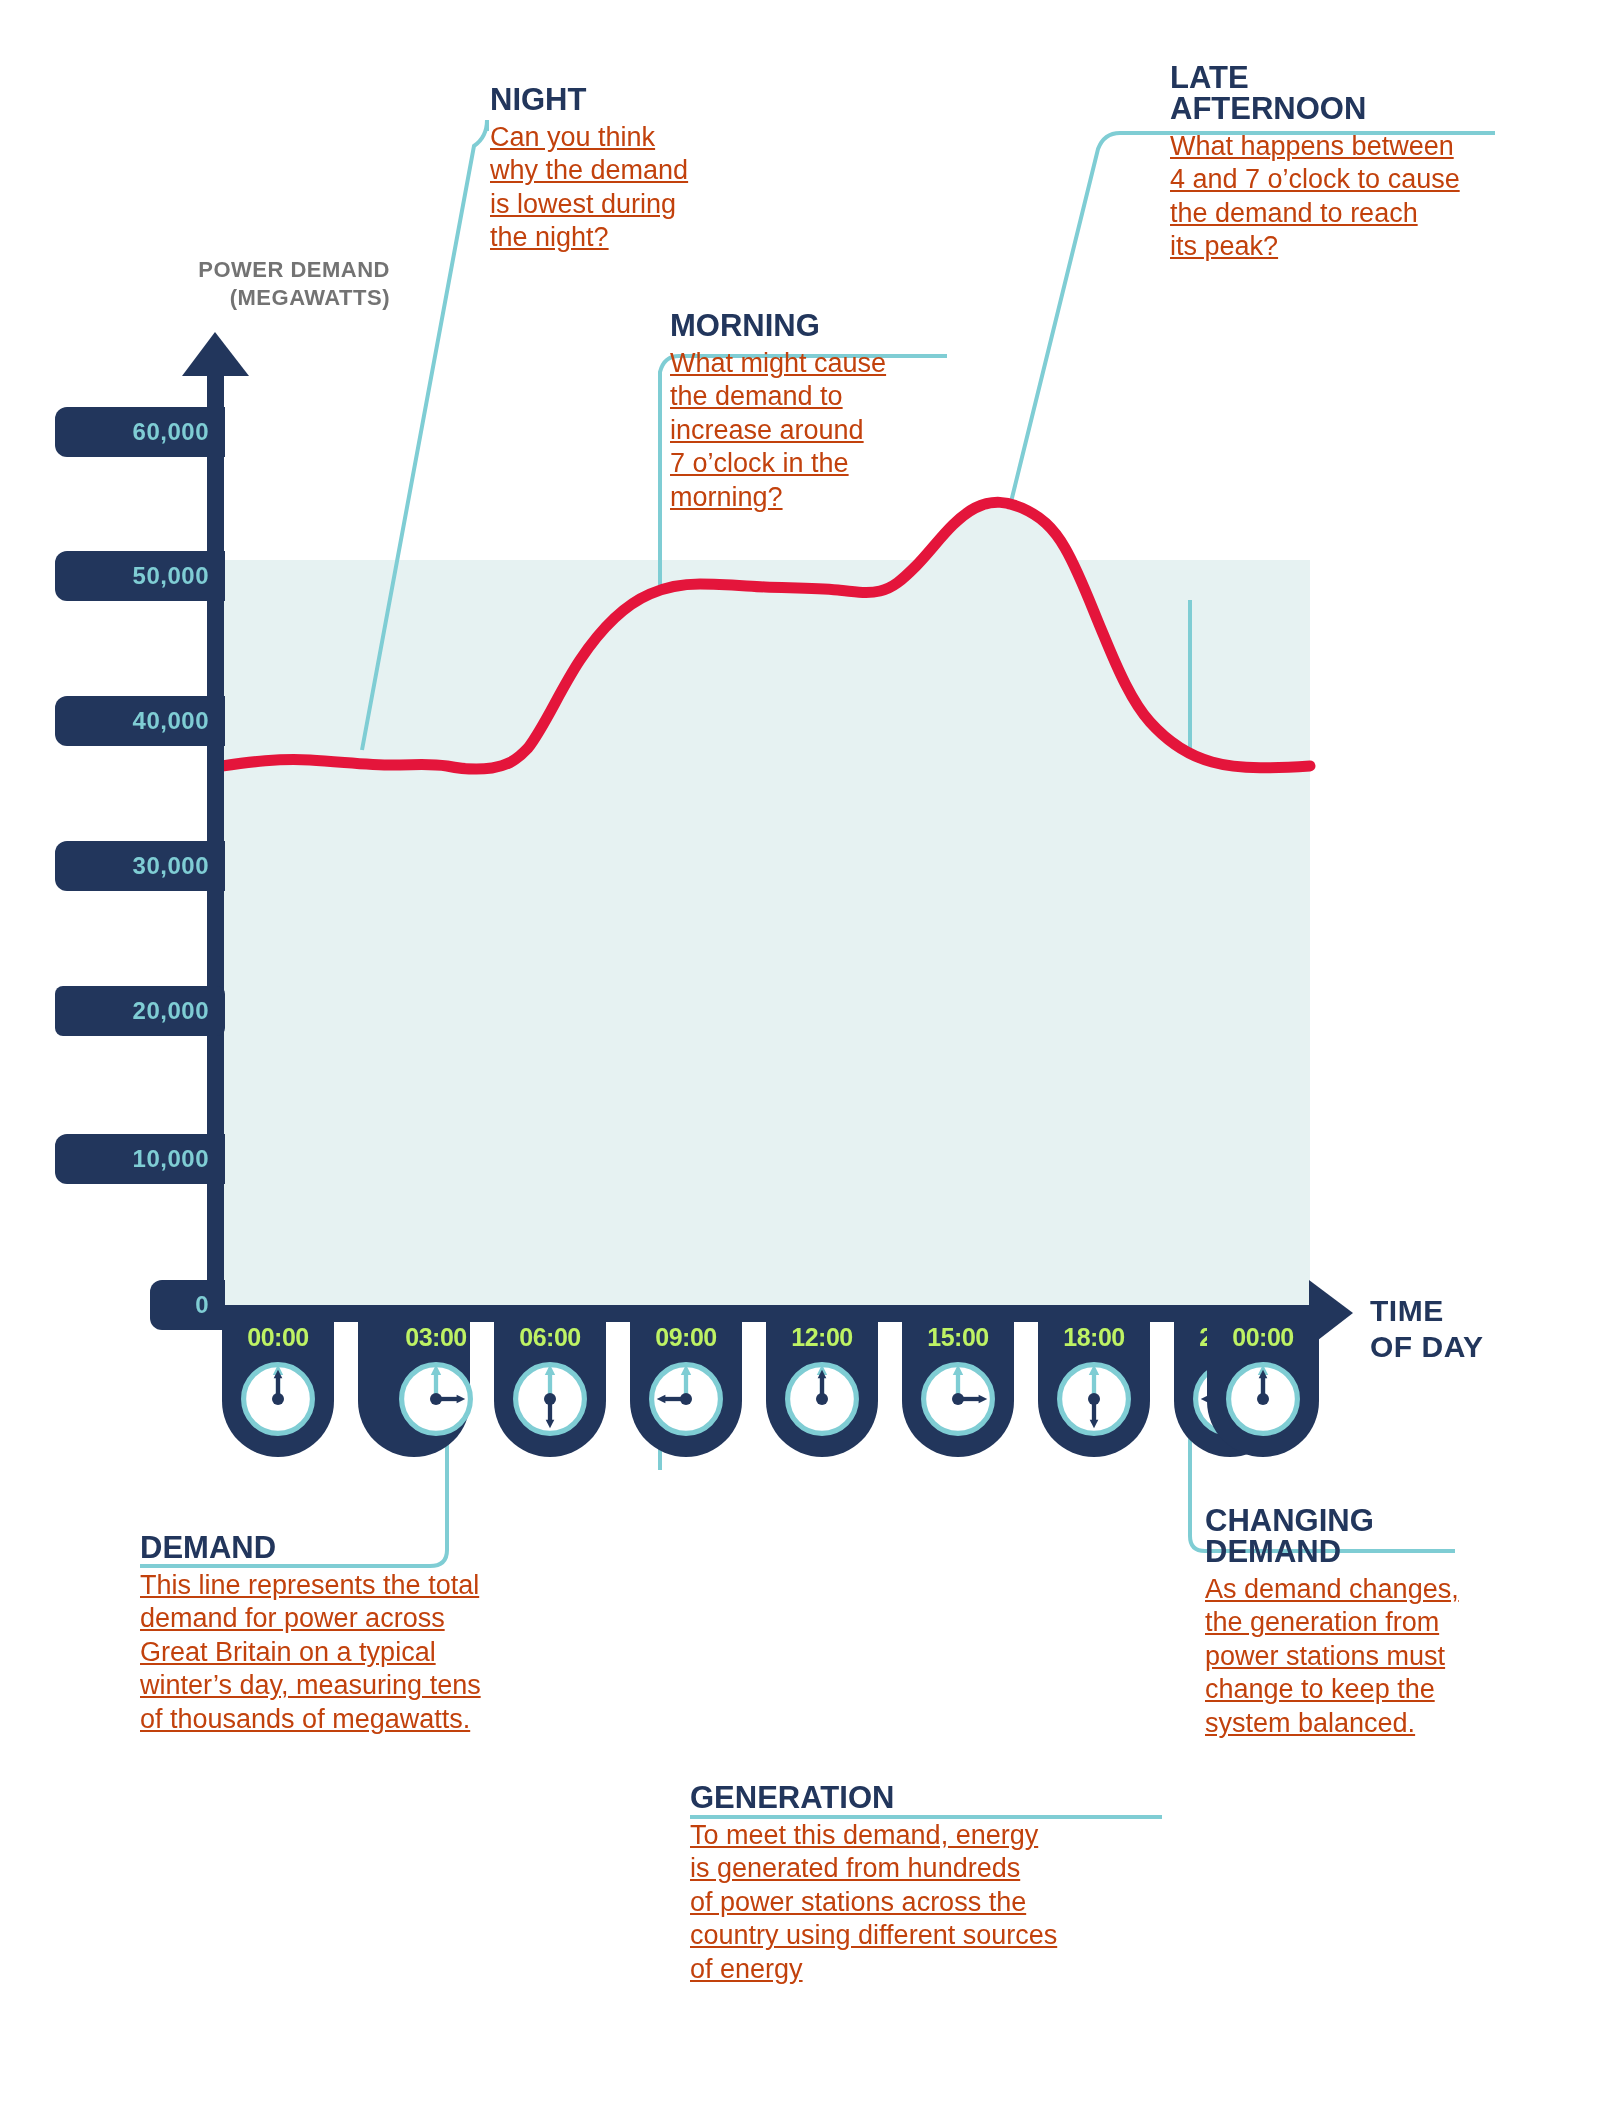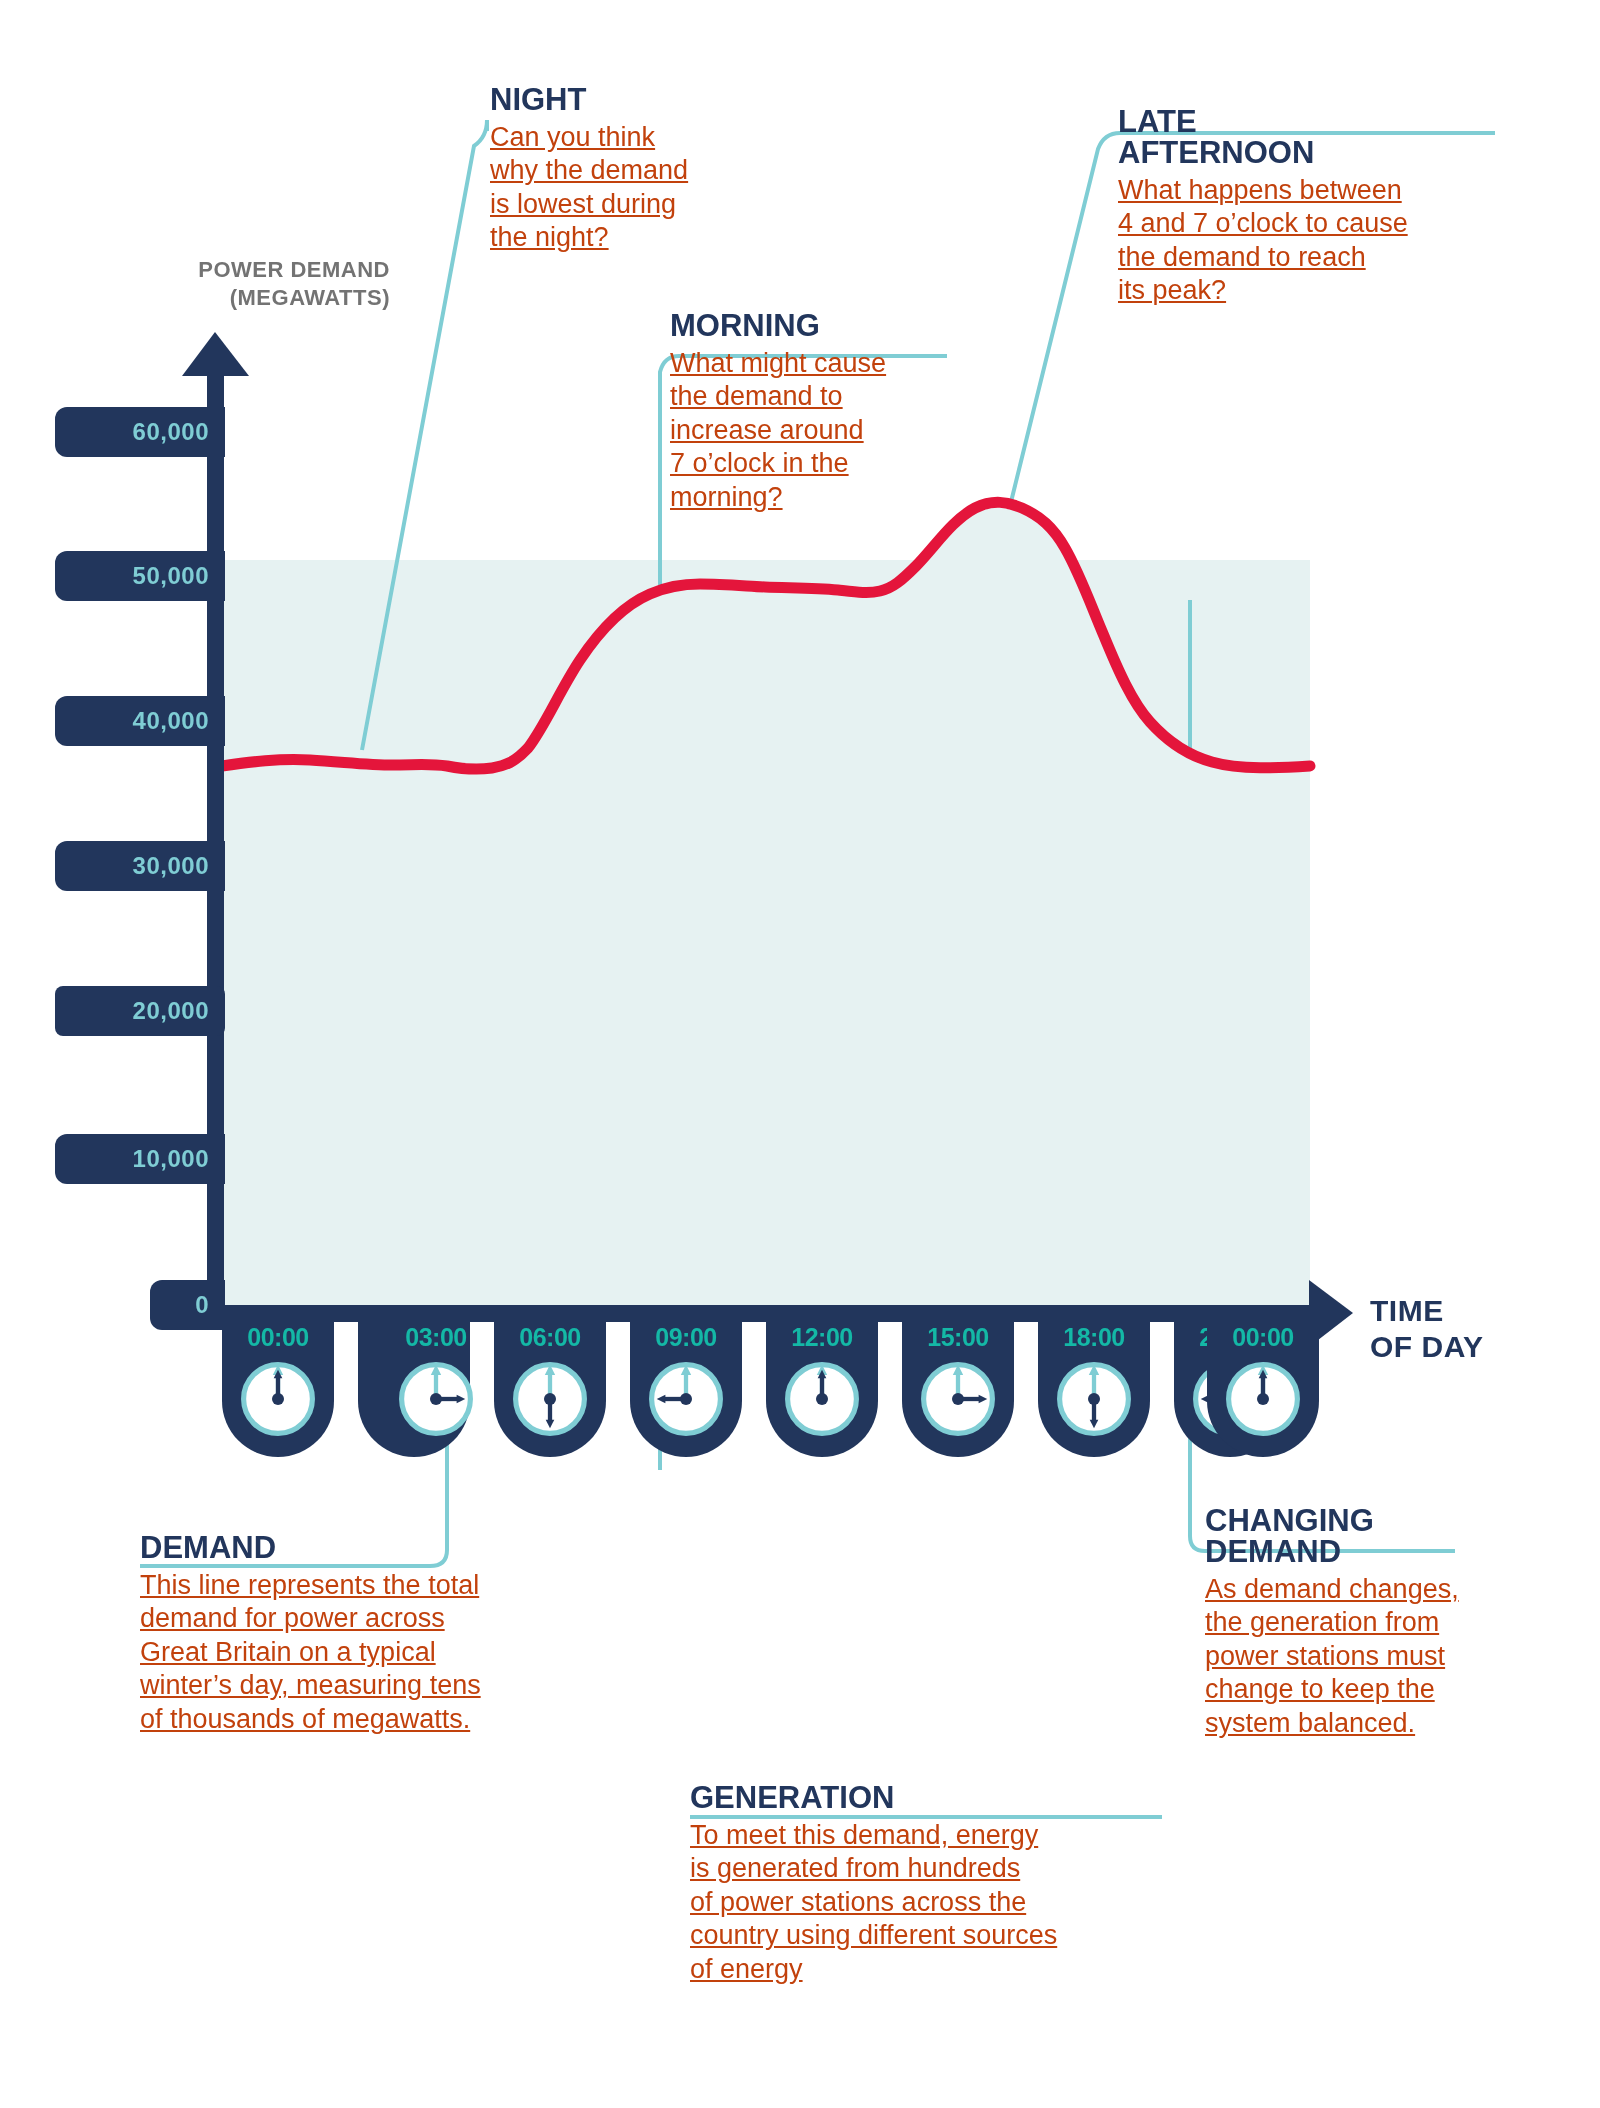--- a/index.html
+++ b/index.html
@@ -48,21 +48,21 @@
     width: 112px;
     background: #22365c;
     border-bottom-left-radius: 56px;
     border-bottom-right-radius: 56px;
     padding-top: 6px;
     display: flex;
     flex-direction: column;
     align-items: center;
   }
   .xtick .lbl {
-    color: #14b8a6;
+    color: #bef264;
     font-size: 25px;
     font-weight: 700;
     letter-spacing: -0.5px;
     line-height: 1;
     margin-bottom: 6px;
   }
   .clockface { width: 86px; height: 86px; }
 
   
   .callout { position: absolute; }
@@ -321,21 +321,21 @@
 OF DAY</div>
 
   <div class="callout" data-name="callout-night" style="left:490px; top:84px; width:290px;">
     <h3 data-name="callout-heading">NIGHT</h3>
     <p data-name="callout-body">Can you think
 why the demand
 is lowest during
 the night?</p>
   </div>
 
-  <div class="callout" data-name="callout-late-afternoon" style="left:1118px; top:62px; width:400px;margin-top:44px;">
+  <div class="callout" data-name="callout-late-afternoon" style="left:1170px; top:62px; width:400px;">
     <h3 data-name="callout-heading">LATE
 AFTERNOON</h3>
     <p data-name="callout-body">What happens between
 4 and 7 o’clock to cause
 the demand to reach
 its peak?</p>
   </div>
 
   <div class="callout" data-name="callout-morning" style="left:670px; top:310px; width:320px;">
     <h3 data-name="callout-heading">MORNING</h3>

